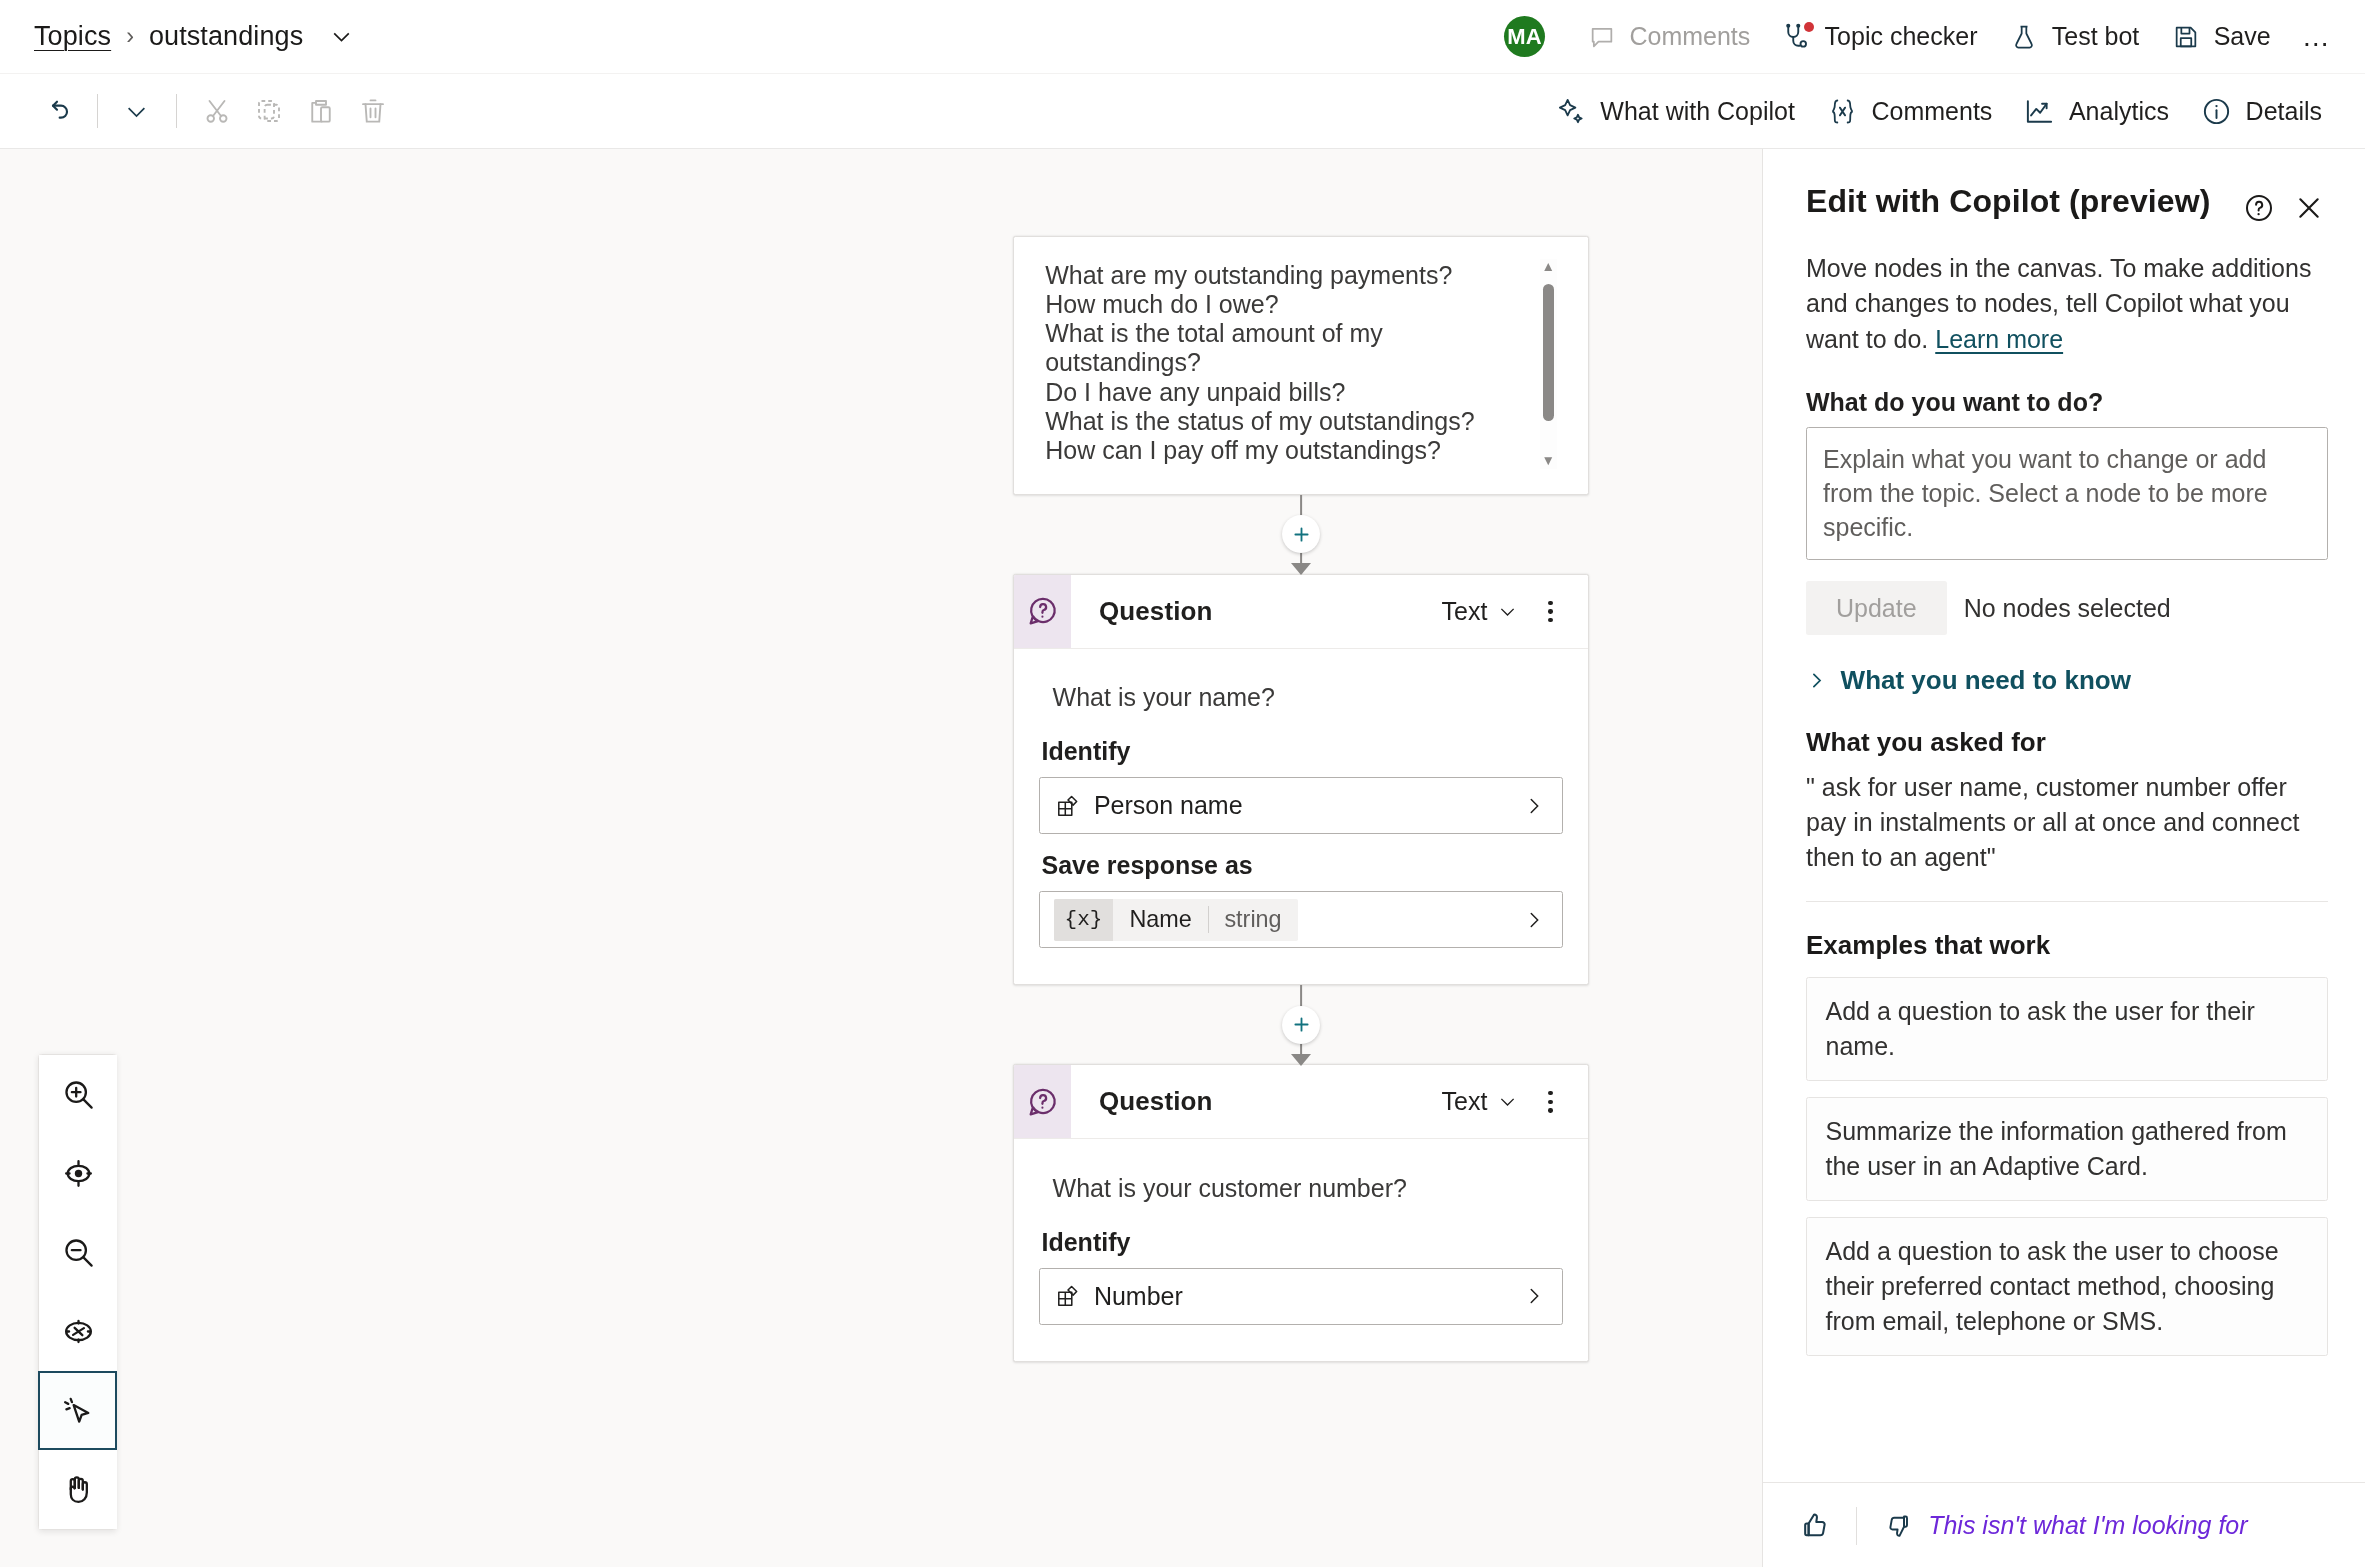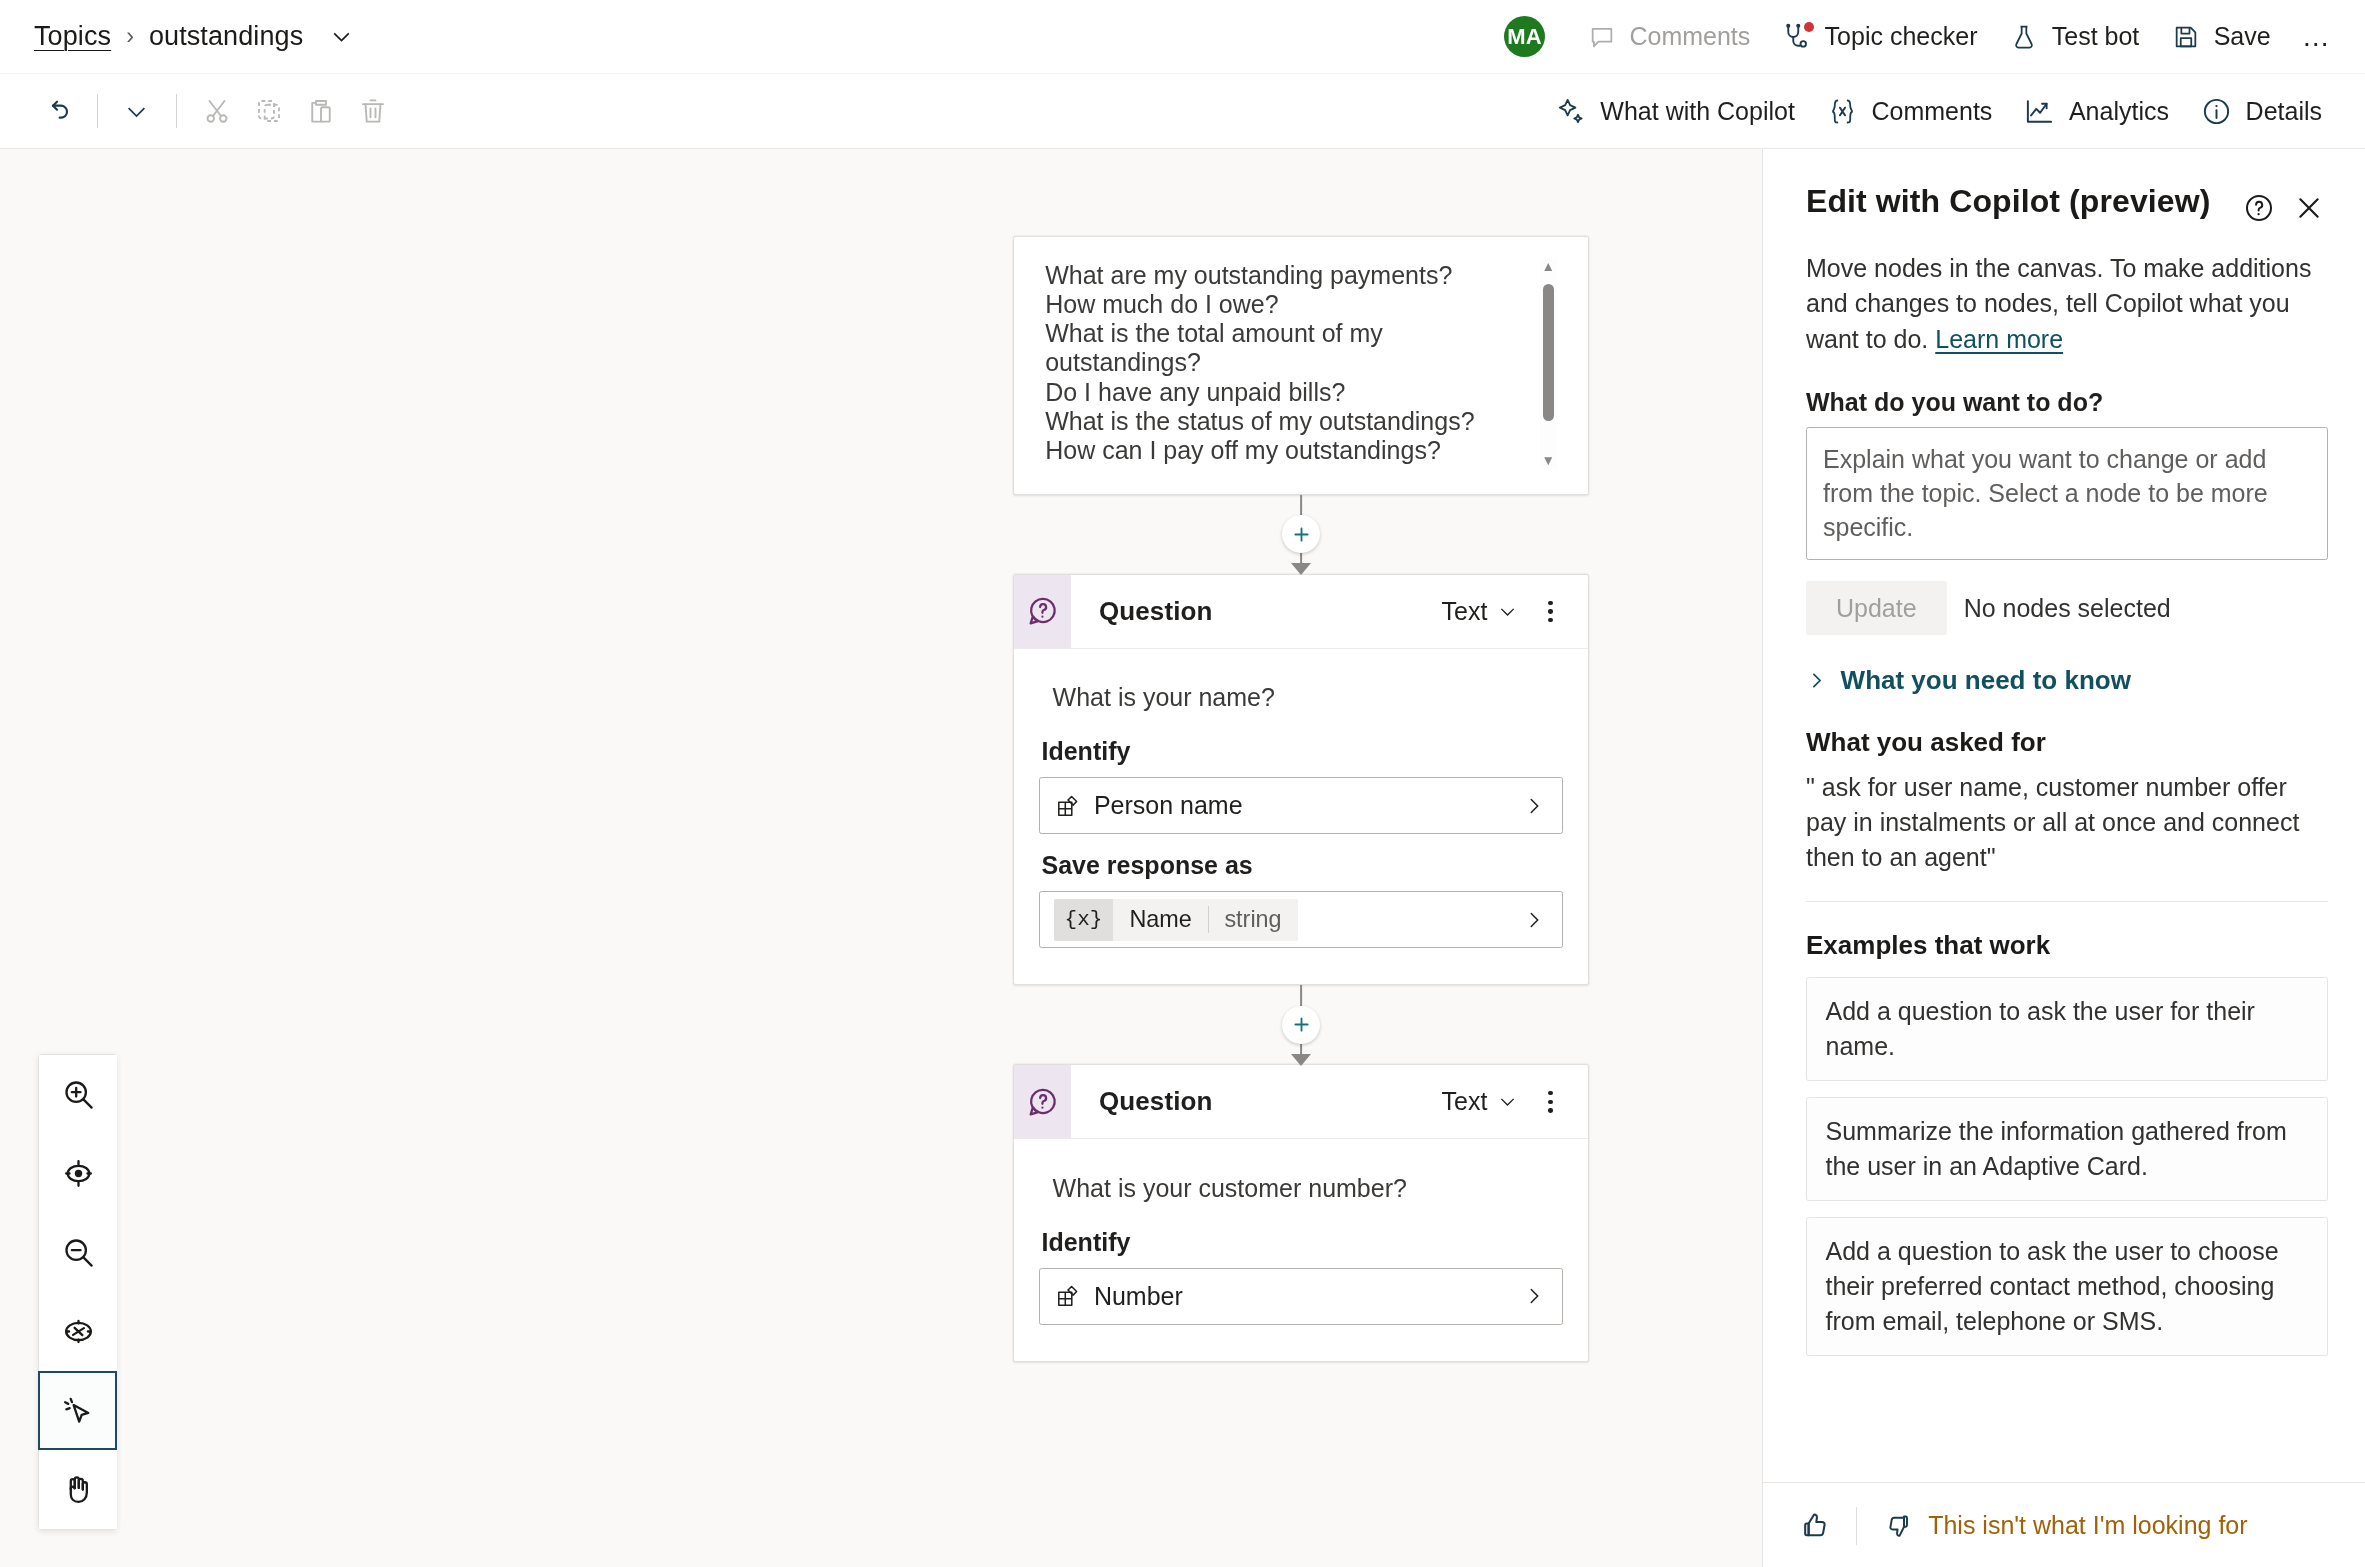--- a/index.html
+++ b/index.html
@@ -289,21 +289,21 @@
 
   .panel-footer {
     flex: 0 0 auto; height: 86px;
     border-top: 0.6px solid #e8e6e4;
     display: flex; align-items: center;
     padding: 0 37px 0 28px; gap: 0;
   }
   .fb-icon { width: 49px; height: 49px; display:flex; align-items:center; justify-content:center; cursor:pointer; border-radius:2.5px; }
   .fb-divider { width: 0.6px; height: 38px; background: #e1dfdd; margin: 0 16px; }
   .fb-link { display:flex; align-items:center; gap: 13.6px; cursor: pointer; padding: 7.4px 11px; border-radius: 2.5px; }
-  .fb-link .txt { font-size: 25px; color: #a16207; }
+  .fb-link .txt { font-size: 25px; color: #6d28d9; font-style: italic; }
 </style>
 </head>
 <body>
 
 <div id="app">
 
   <div class="header">
     <div class="breadcrumb">
       <span class="bc-link">Topics</span>
       <span class="bc-sep">›</span>

